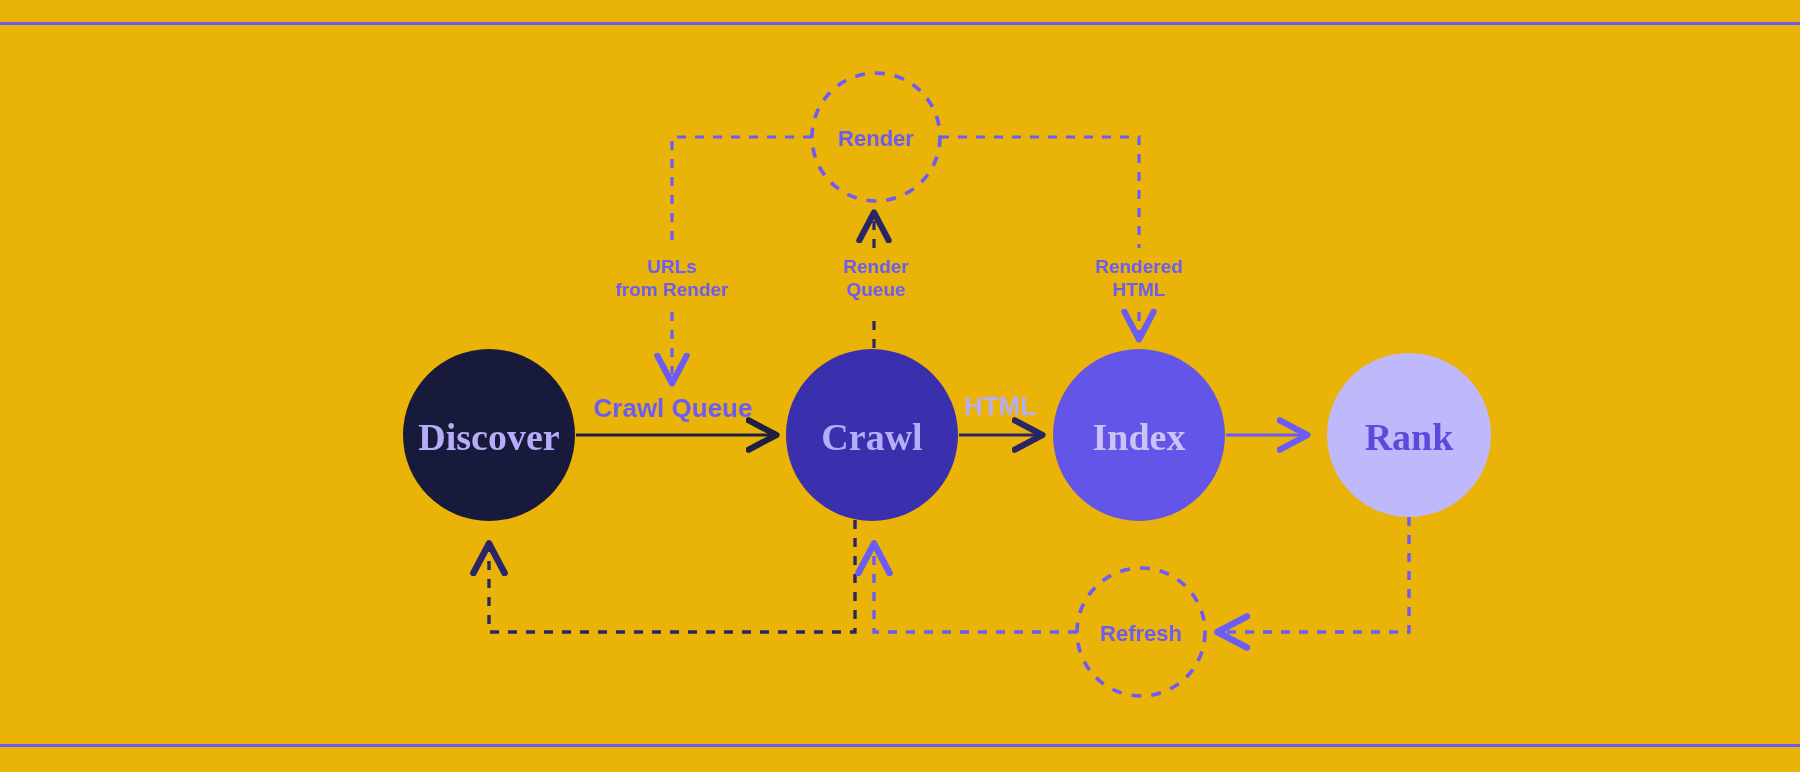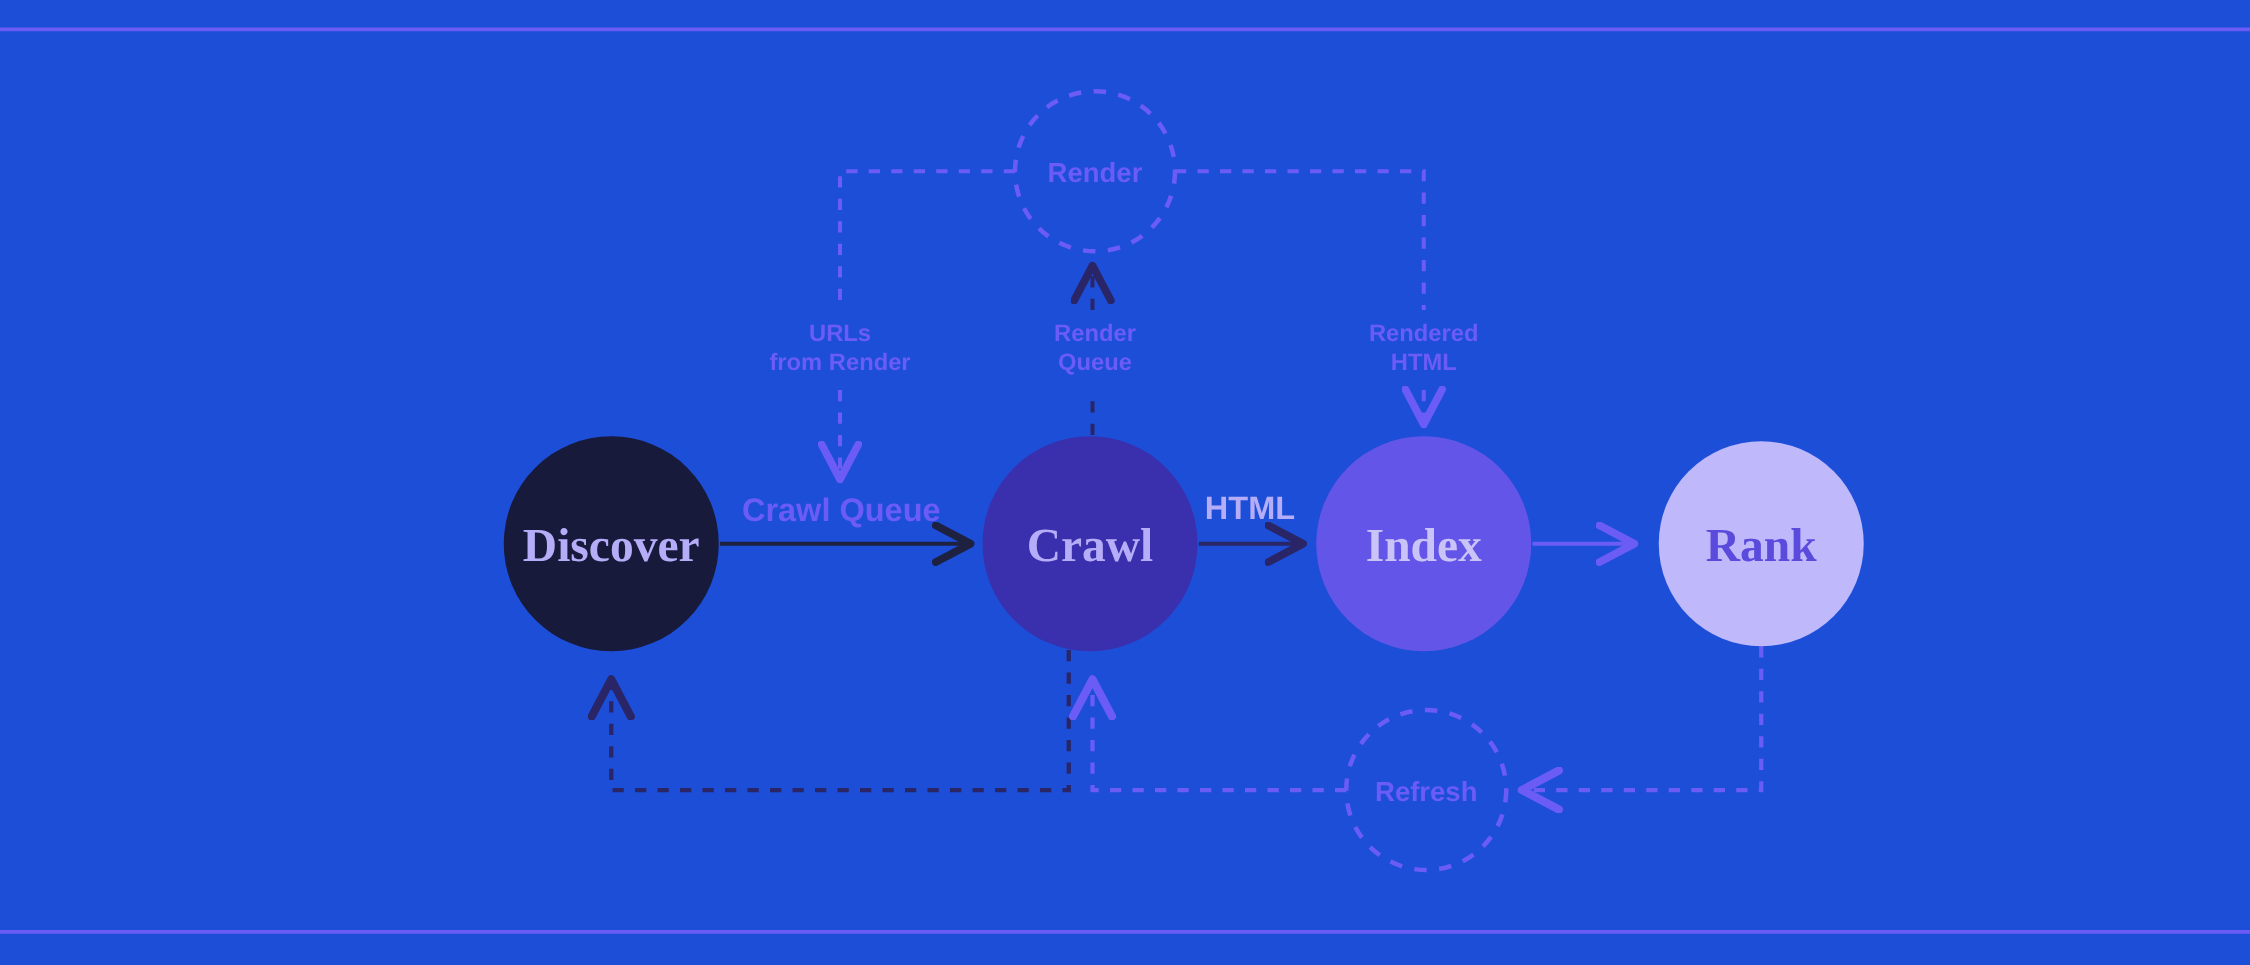--- a/index.html
+++ b/index.html
@@ -7,21 +7,21 @@
     padding: 0;
     background: #ffffff;
   }
   body {
     font-family: "Liberation Sans", sans-serif;
   }
   #stage {
     position: relative;
     width: 1800px;
     height: 772px;
-    background: #1d4ed8;
+    background: #eab308;
     overflow: hidden;
   }
   #diagram {
     position: absolute;
     left: 0;
     top: 0;
     width: 1800px;
     height: 772px;
     display: block;
   }

